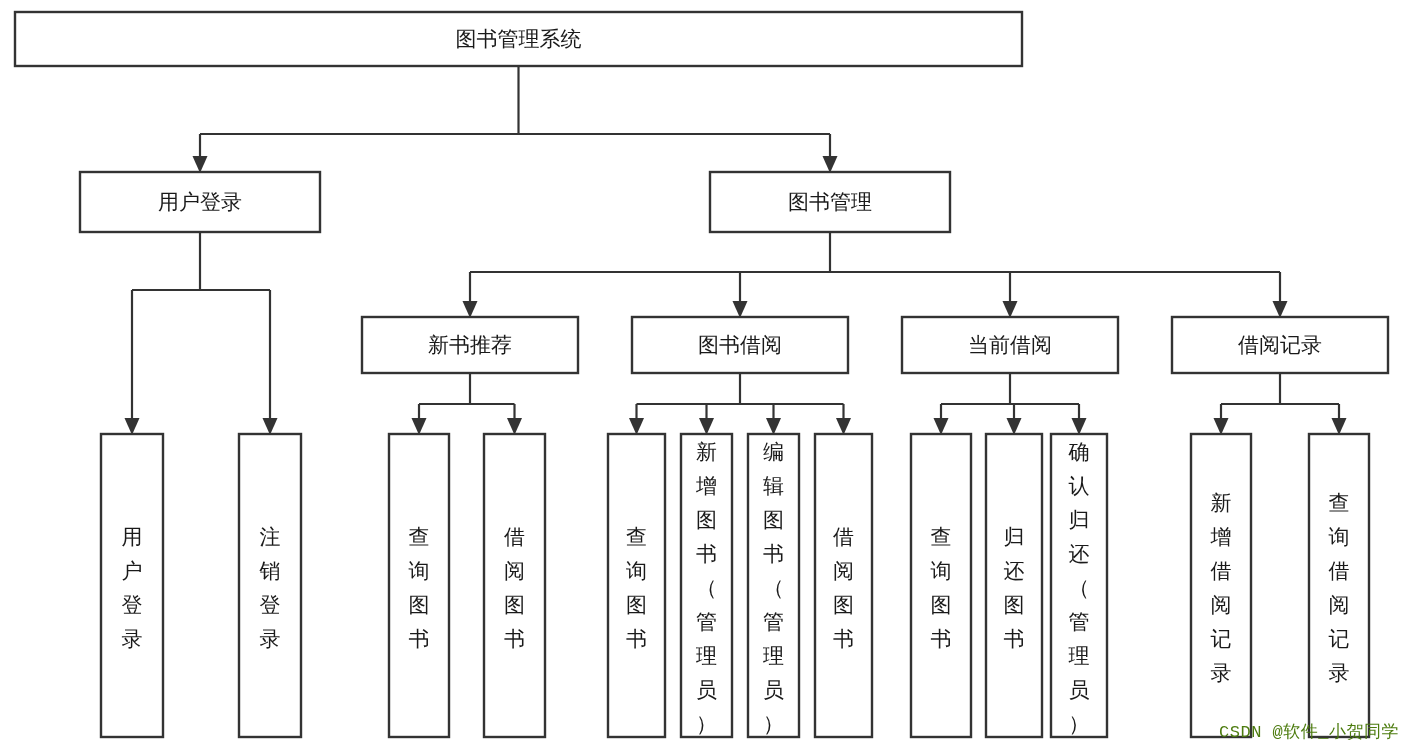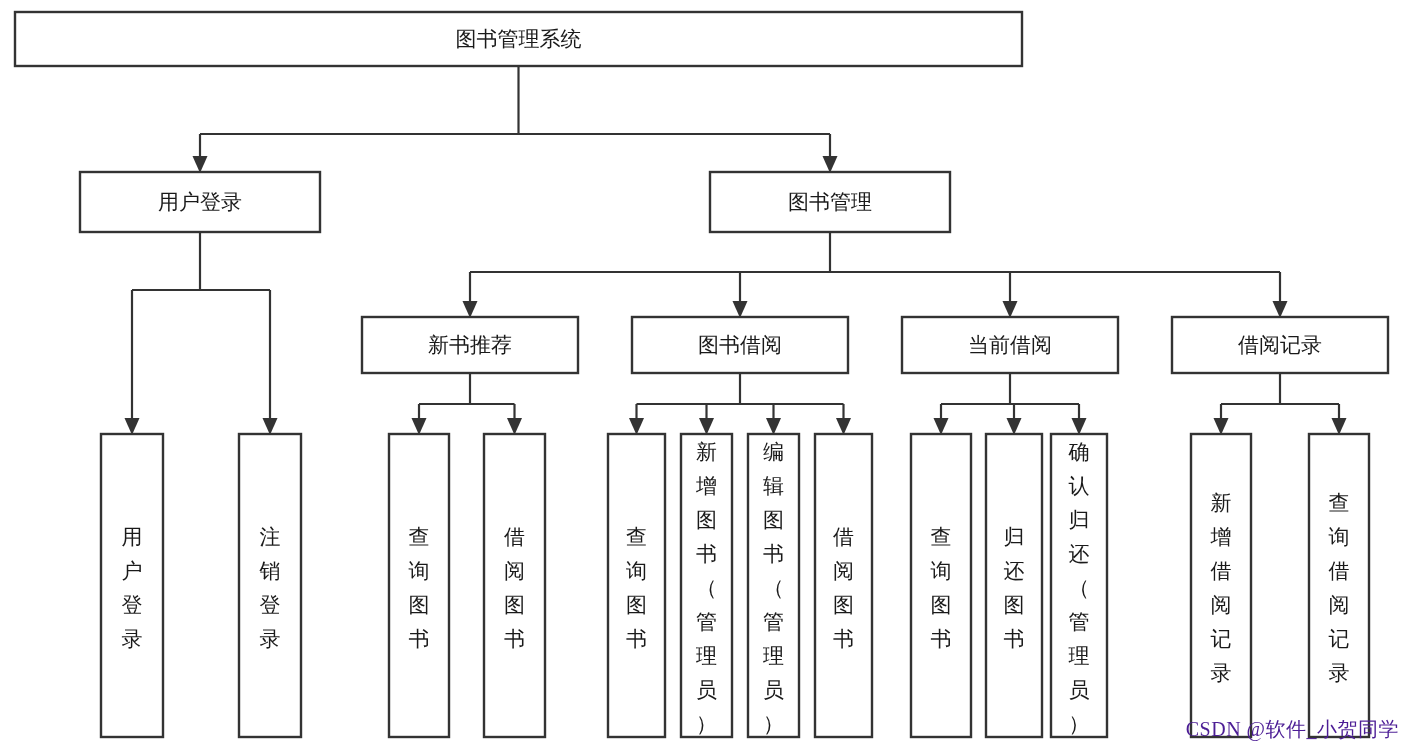--- a/index.html
+++ b/index.html
@@ -43,23 +43,23 @@
     fill: none;
   }
   .arrow-head {
     fill: #333333;
     stroke: none;
   }
   .watermark {
     position: absolute;
     right: 6px;
     bottom: 4px;
-    font-family: Liberation Serif, serif;
-    font-size: 20px;
-    color: #4c1d95;
+    font-family: Liberation Mono, monospace;
+    font-size: 17px;
+    color: #4d7c0f;
     letter-spacing: 0.5px;
     white-space: nowrap;
     pointer-events: none;
   }
 </style>
 </head>
 <body>
 
 <svg id="diagram" viewBox="0 0 1405 747" xmlns="http://www.w3.org/2000/svg">
   <g id="edges-layer">

